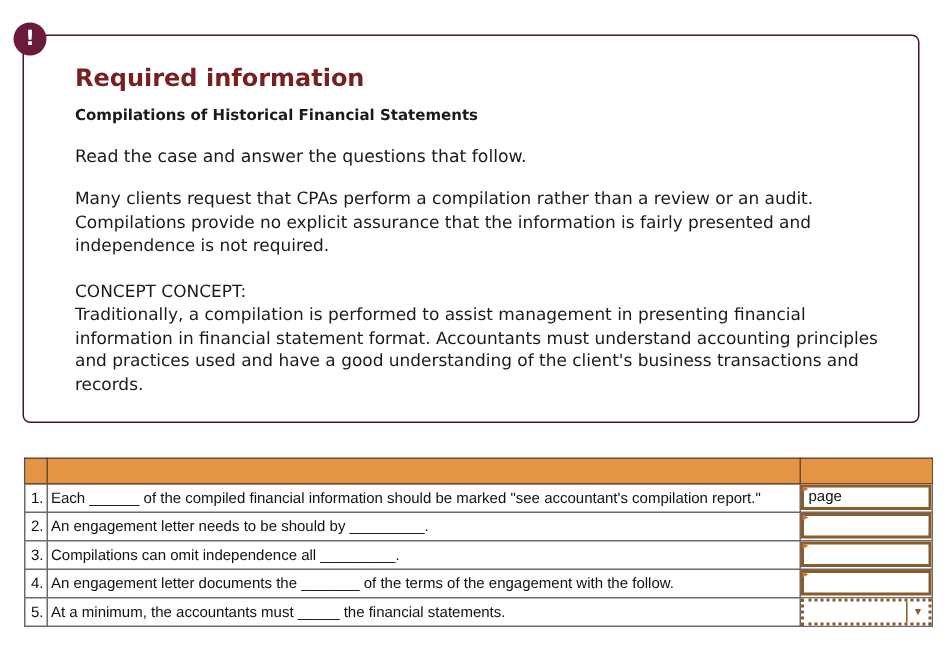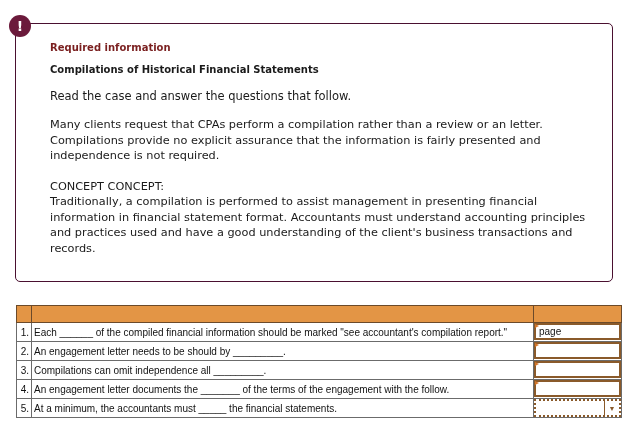--- a/index.html
+++ b/index.html
@@ -8,21 +8,21 @@
     .info-box {
       position: absolute; left: 15px; top: 23px; width: 598px; height: 259px;
       border: 1.5px solid #4a1030; border-radius: 5px; box-sizing: border-box;
     }
     .alert-icon {
       position: absolute; left: 9px; top: 15px; width: 22px; height: 22px; border-radius: 50%;
       background: #6b1a3b; color: #fff; font-weight: bold; font-size: 14px; line-height: 22px;
       text-align: center; font-family: "DejaVu Sans", sans-serif;
     }
     .info-content { position: absolute; left: 34px; top: 18px; width: 545px; color: #1a1a1a; font-family: "DejaVu Sans", sans-serif; }
-    .req-title { font-size: 10px; font-weight: bold; color: #7a1f1f; margin: 0 0 11px 0; }
+    .req-title { font-size: 16px; font-weight: bold; color: #7a1f1f; margin: 0 0 11px 0; }
     .case-title { font-size: 10px; font-weight: bold; color: #1a1a1a; margin: 0 0 14px 0; }
     .instructions { font-size: 11.5px; margin: 0 0 14px 0; }
     .para { font-size: 11.3px; line-height: 15.5px; margin: 0 0 15px 0; }
 
     .q-table {
       position: absolute; left: 16px; top: 305px; width: 606px; border-collapse: collapse;
       font-family: "Liberation Sans", sans-serif; font-size: 10px; color: #111;
     }
     .q-table td { border: 1px solid #6b6b6b; padding: 0 2px; height: 18px; box-sizing: border-box; }
     .q-table tr.hdr td { background: #e39545; height: 17px; border-color: #6b4a2a; }
@@ -43,21 +43,21 @@
     .ans-select .sel-arrow { width: 14px; border-left: 1px solid #8a5a2a; display: flex; align-items: center; justify-content: center; color: #8a5a2a; font-size: 7px; }
   </style>
 </head>
 <body>
 
 <div class="info-box">
   <div class="info-content">
     <div class="req-title">Required information</div>
     <div class="case-title">Compilations of Historical Financial Statements</div>
     <div class="instructions">Read the case and answer the questions that follow.</div>
-    <div class="para">Many clients request that CPAs perform a compilation rather than a review or an letter. Compilations provide no explicit assurance that the information is fairly presented and independence is not required.</div>
+    <div class="para">Many clients request that CPAs perform a compilation rather than a review or an audit. Compilations provide no explicit assurance that the information is fairly presented and independence is not required.</div>
     <div class="para" style="margin-bottom:0">
       <div>CONCEPT CONCEPT:</div>
       <div>Traditionally, a compilation is performed to assist management in presenting financial information in financial statement format. Accountants must understand accounting principles and practices used and have a good understanding of the client's business transactions and records.</div>
     </div>
   </div>
 </div>
 <div class="alert-icon">!</div>
 
 <table class="q-table">
   <tbody>

